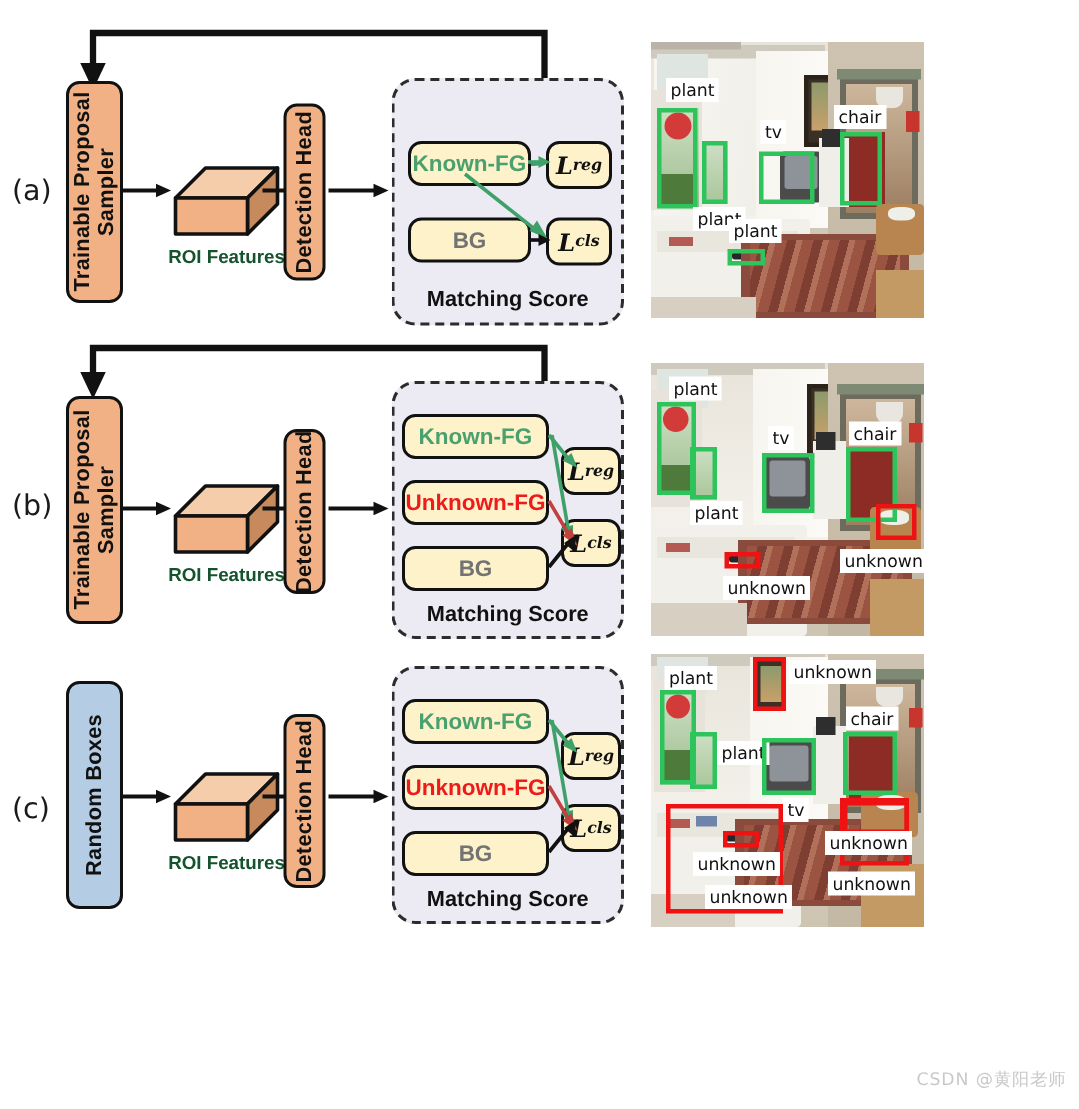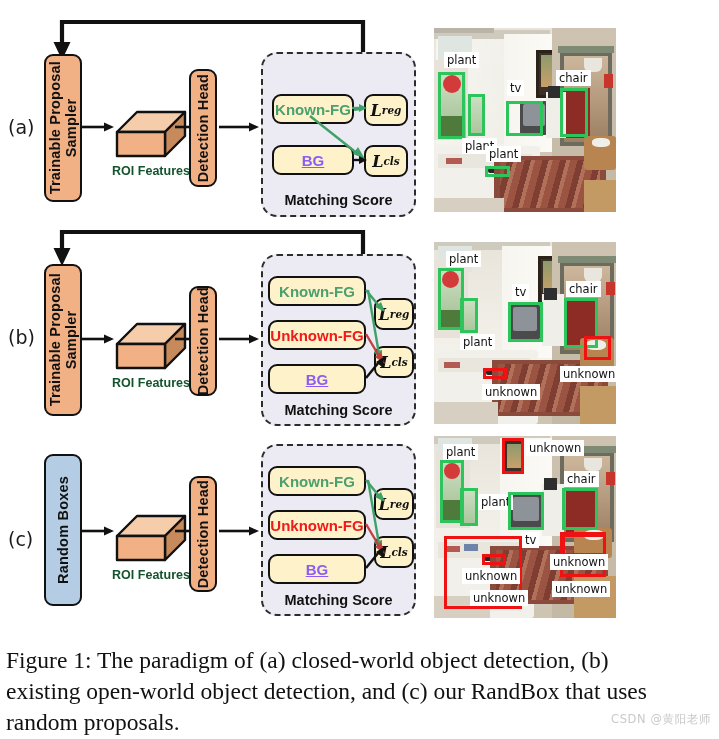--- a/index.html
+++ b/index.html
@@ -57,21 +57,21 @@
     font-weight:bold;font-size:14.5px;color:#111;
   }
   .chip{
     position:absolute;background:#fdf2c9;border:2.5px solid #111;
     border-radius:9px;box-sizing:border-box;
     display:flex;align-items:center;justify-content:center;
     font-weight:bold;font-size:15px;white-space:nowrap;
   }
   .chip.known{color:#4aa06e;}
   .chip.unknown{color:#ef1b1b;}
-  .chip.bg{color:#8b5cf6;text-decoration:underline;}
+  .chip.bg{color:#737373;}
   .chip.loss{
     font-weight:normal;font-size:16px;color:#111;
     font-family:"DejaVu Serif", serif;font-style:italic;
   }
   .chip.loss i{font-style:italic;font-weight:bold;}
   .chip.loss sub{font-size:10.5px;font-style:italic;font-weight:bold;}
 
   
   .photo{position:absolute;overflow:hidden;background:#cfc6b4;}
   .scene{position:absolute;left:0;top:0;width:100%;height:100%;}
@@ -545,16 +545,15 @@
           <div class="det red" style="left: 48px; top: 118px; width: 24px; height: 11px;"></div>
           <div class="lab" style="left: 28px; top: 132px;">unknown</div>
           <div class="det red" style="left: 126px; top: 96px; width: 46px; height: 45px;"></div>
           <div class="lab" style="left: 118px; top: 145px;">unknown</div>
           <div class="det red" style="left: 128px; top: 98px; width: 44px; height: 22px;"></div>
           <div class="lab" style="left: 116px; top: 118px;">unknown</div>
         </div>
     </div>
   </div>
 
-  <div class="caption">Figure 1: The paradigm of (a) closed-world object detection, (b) existing open-world object detection, and (c) our RandBox that uses random proposals.</div>
   <div class="watermark">CSDN @黄阳老师</div>
 
 </div>
 
 </body></html>

